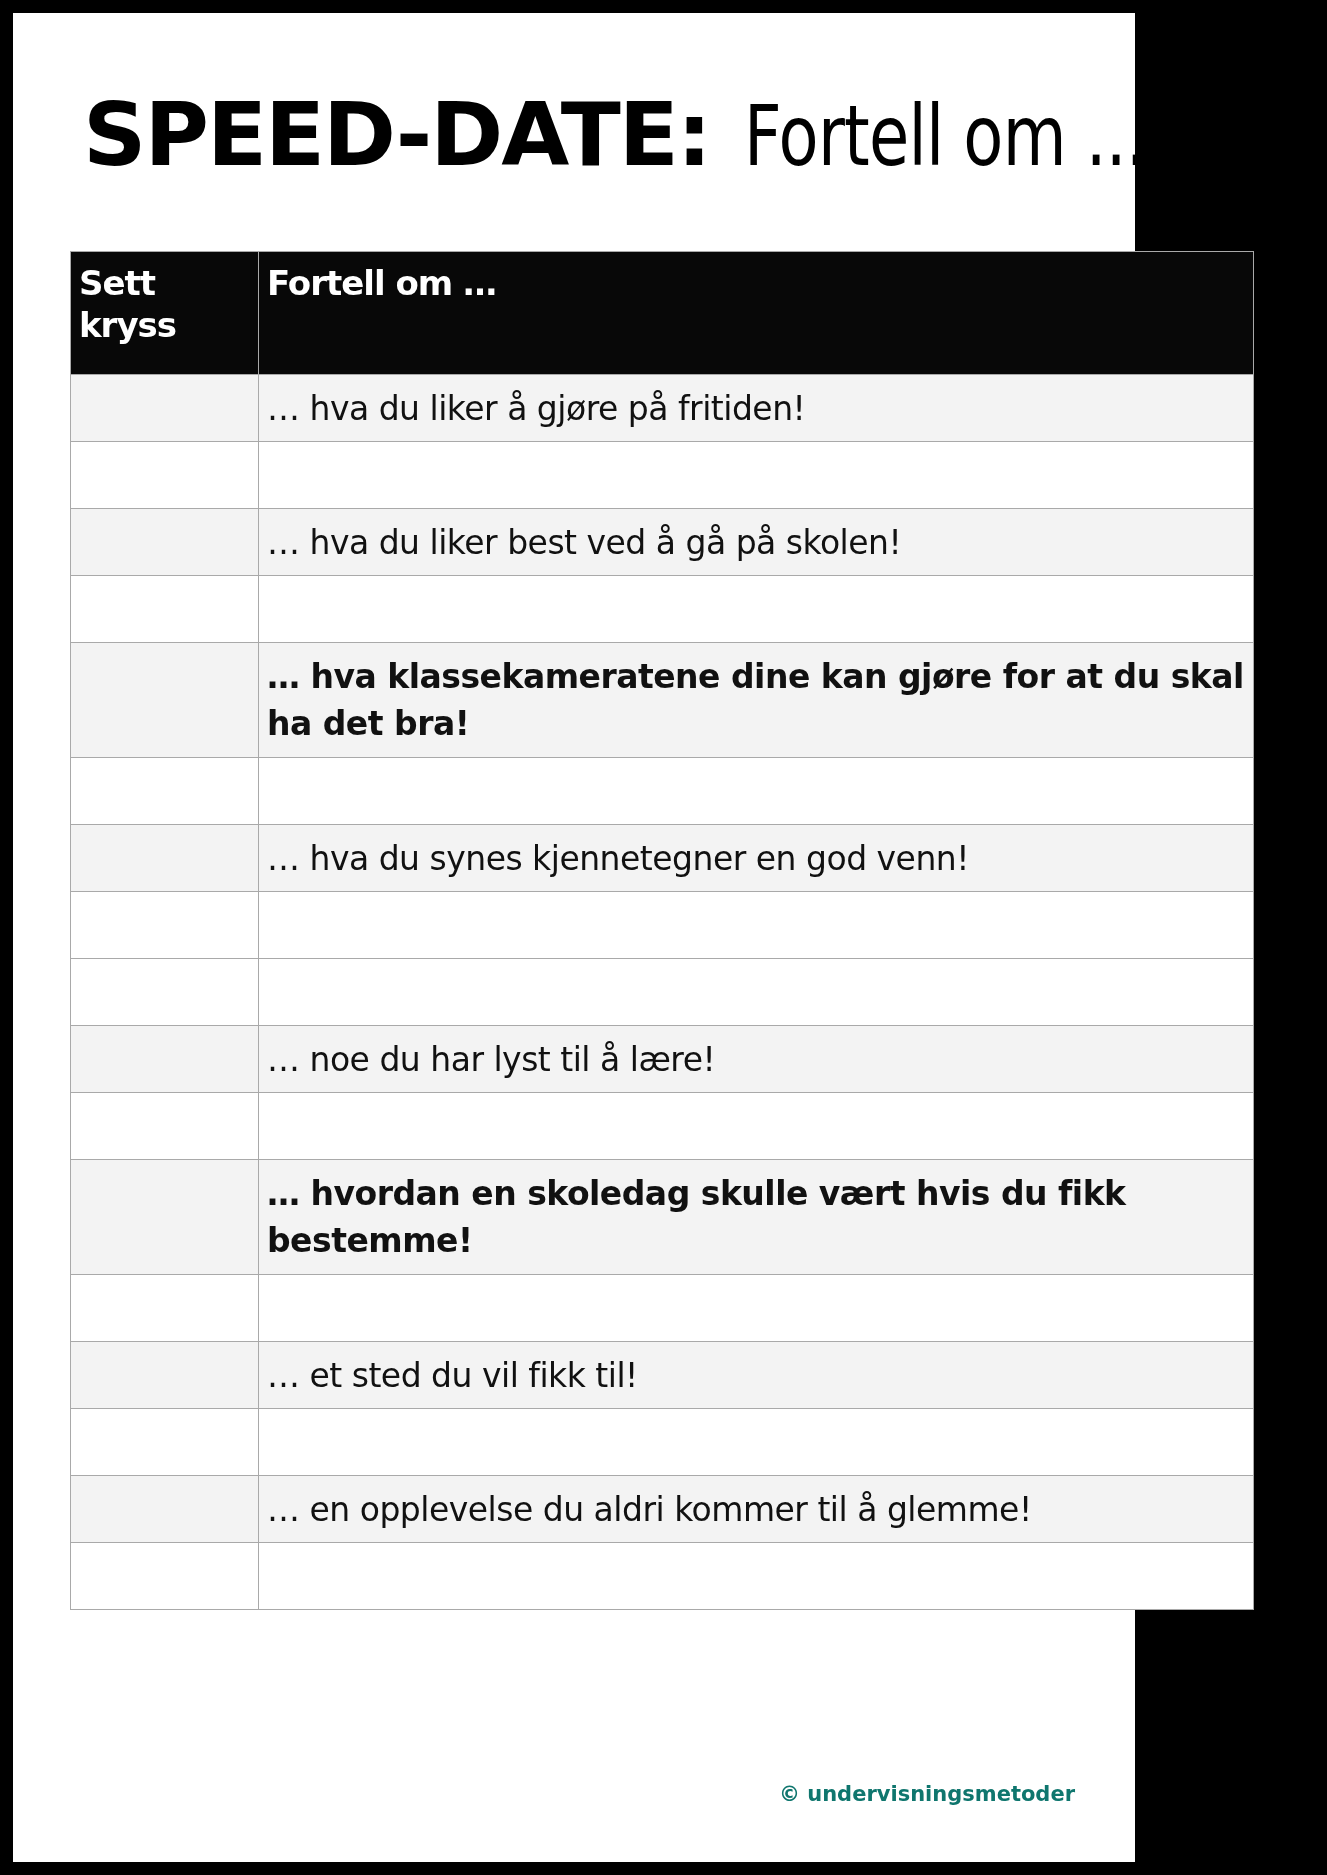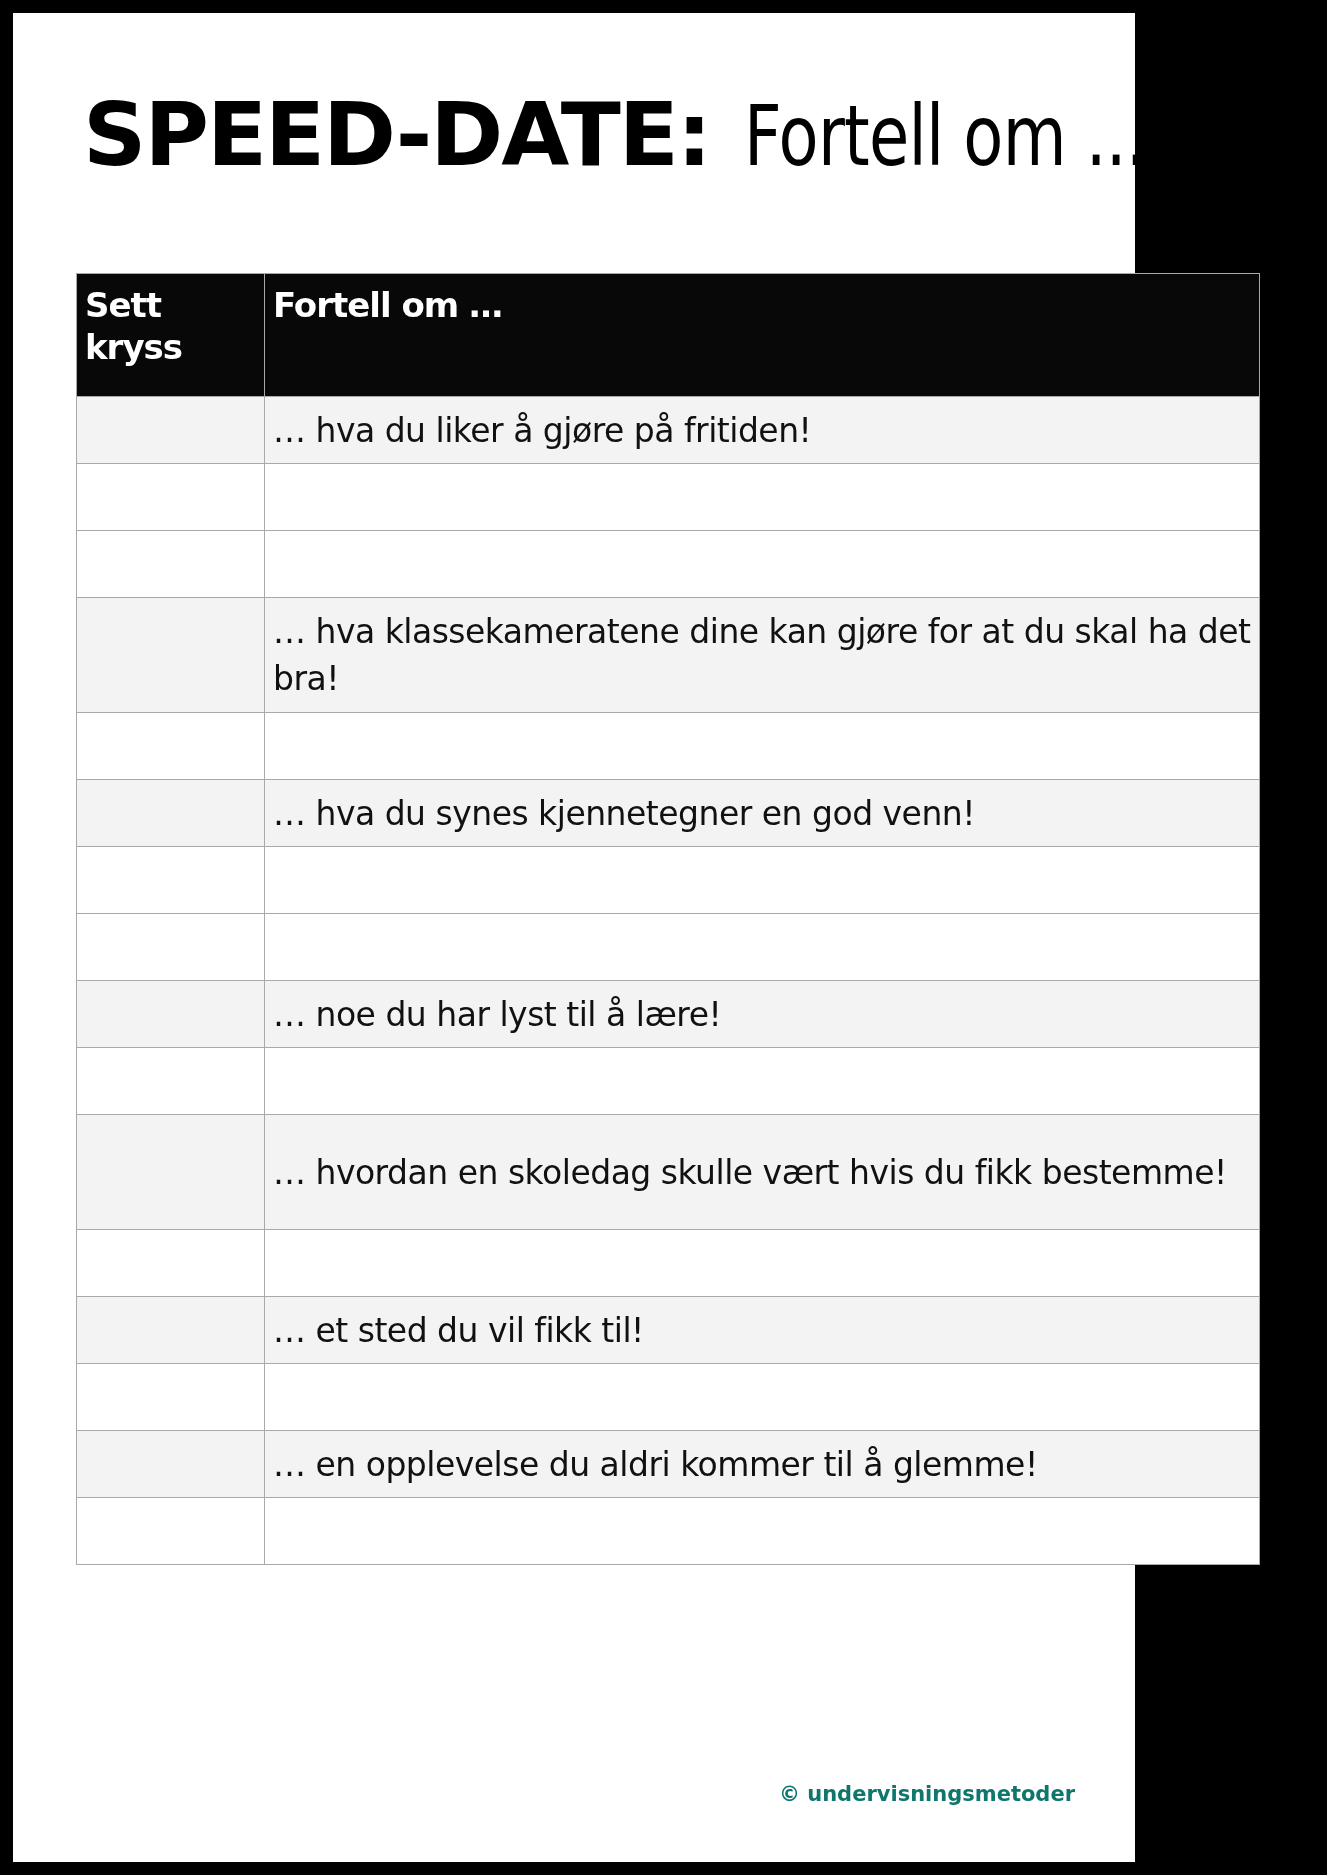--- a/index.html
+++ b/index.html
@@ -35,25 +35,24 @@
     font-size: 84px;
     color: #000;
     margin-left: 34px;
     transform: scaleX(0.78);
     transform-origin: left center;
     display: inline-block;
     letter-spacing: -1px;
   }
   table.speed {
     position: absolute;
-    left: 57px; top: 260px;
+    left: 57px; top: 238px;
     width: 1184px;
     border-collapse: collapse;
     table-layout: fixed;
-    margin-left: 6px;
   }
   table.speed col.c1 { width: 188px; }
   table.speed th, table.speed td {
     border: 1.5px solid #a9a9a9;
     padding: 0 8px;
     text-align: left;
     vertical-align: middle;
   }
   table.speed thead th {
     background: #080808;
@@ -68,21 +67,21 @@
     letter-spacing: -1px;
   }
   table.speed tbody td {
     font-family: "DejaVu Sans", sans-serif;
     font-size: 33px;
     color: #111;
     line-height: 47px;
     letter-spacing: -0.5px;
   }
   tr.q td { background: #f3f3f3; height: 66px; }
-  tr.q.two td { height: 114px; }
+  tr.q.two td { height: 114px; font-weight: bold; }
   tr.blank td { background: #fff; height: 66px; }
   td.check-cell { cursor: pointer; }
   .footer {
     position: absolute;
     right: 60px; top: 1769px;
     font-family: "DejaVu Sans", sans-serif;
     font-weight: bold;
     font-size: 21px;
     color: #0f766e;
   }
@@ -108,20 +107,24 @@
       </tr>
     </thead>
     <tbody>
       <tr class="q">
         <td class="check-cell"></td>
         <td>… hva du liker å gjøre på fritiden!</td>
       </tr>
       <tr class="blank">
         <td class="check-cell"></td>
         <td></td>
+      </tr>
+      <tr class="q">
+        <td class="check-cell"></td>
+        <td>… hva du liker best ved å gå på skolen!</td>
       </tr>
       <tr class="blank">
         <td class="check-cell"></td>
         <td></td>
       </tr>
       <tr class="q two">
         <td class="check-cell"></td>
         <td>… hva klassekameratene dine kan gjøre for at du skal ha det bra!</td>
       </tr>
       <tr class="blank">

